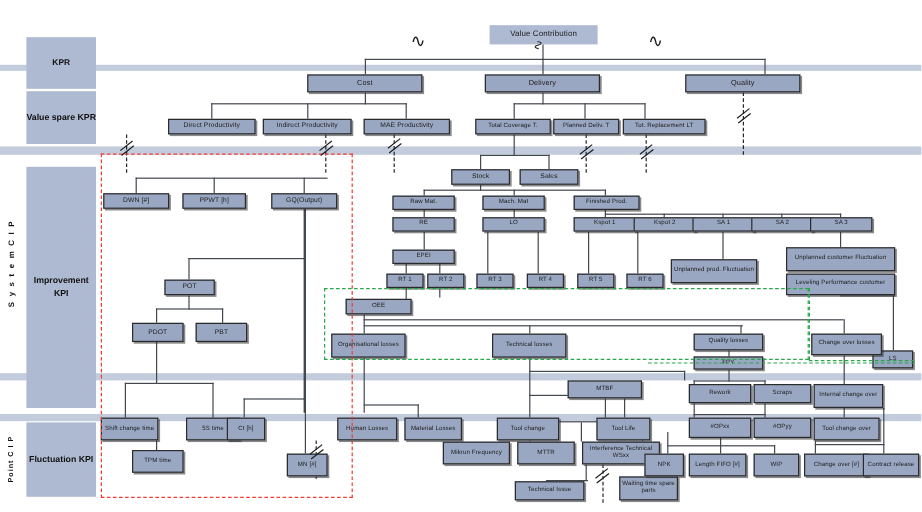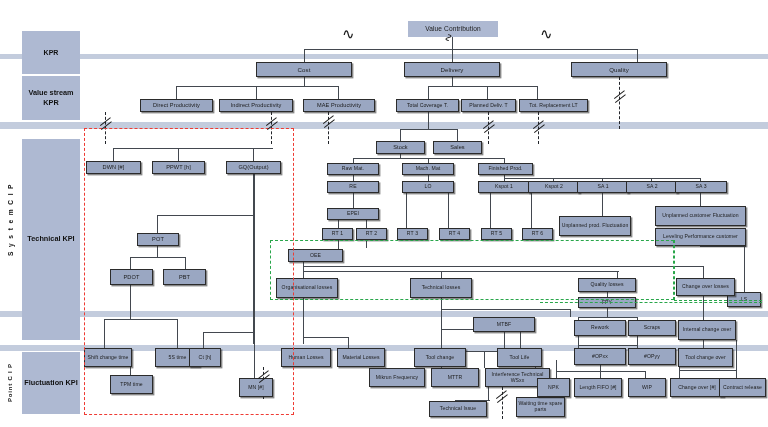--- a/index.html
+++ b/index.html
@@ -75,22 +75,22 @@
 
   <div class="band" style="left:0;top:54px;width:768px;height:5px;"></div>
   <div class="band" style="left:0;top:122px;width:768px;height:7px;"></div>
   <div class="band" style="left:0;top:311px;width:768px;height:6px;"></div>
   <div class="band" style="left:0;top:345px;width:768px;height:6px;"></div>
 
   <div class="vlabel" style="left:4px;top:130px;width:12px;height:180px;">S y s t e m   C I P</div>
   <div class="vlabel" style="left:4px;top:348px;width:12px;height:70px;font-size:6px;letter-spacing:.8px;">Point C I P</div>
 
   <div class="sidebox" style="left:22px;top:31px;width:58px;height:43px;font-size:7px;">KPR</div>
-  <div class="sidebox" style="left:22px;top:76px;width:58px;height:44px;font-size:7.3px;line-height:1.35;">Value stream KPR</div>
-  <div class="sidebox" style="left:22px;top:139px;width:58px;height:201px;font-size:7.3px;line-height:1.4;">Technical KPI</div>
+  <div class="sidebox" style="left:22px;top:76px;width:58px;height:44px;font-size:7.3px;line-height:1.35;">Value spare KPR</div>
+  <div class="sidebox" style="left:22px;top:139px;width:58px;height:201px;font-size:7.3px;line-height:1.4;">Improvement KPI</div>
   <div class="sidebox" style="left:22px;top:352px;width:58px;height:62px;font-size:7.3px;line-height:1.4;">Fluctuation KPI</div>
 
   <div class="node big" style="left:408px;top:21px;width:90px;height:16px;border:none;background:#aeb9d2;box-shadow:none;">Value Contribution</div>
 
   <div class="ln" style="left:452px;top:37px;width:1.4px;height:13px;"></div>
   <div class="ln" style="left:304px;top:49px;width:334px;height:1.4px;"></div>
   <div class="ln" style="left:304px;top:49px;width:1.4px;height:13px;"></div>
   <div class="ln" style="left:452px;top:49px;width:1.4px;height:13px;"></div>
   <div class="ln" style="left:637px;top:49px;width:1.4px;height:13px;"></div>
   <div class="squig" style="left:342px;top:25px;">∿</div>

